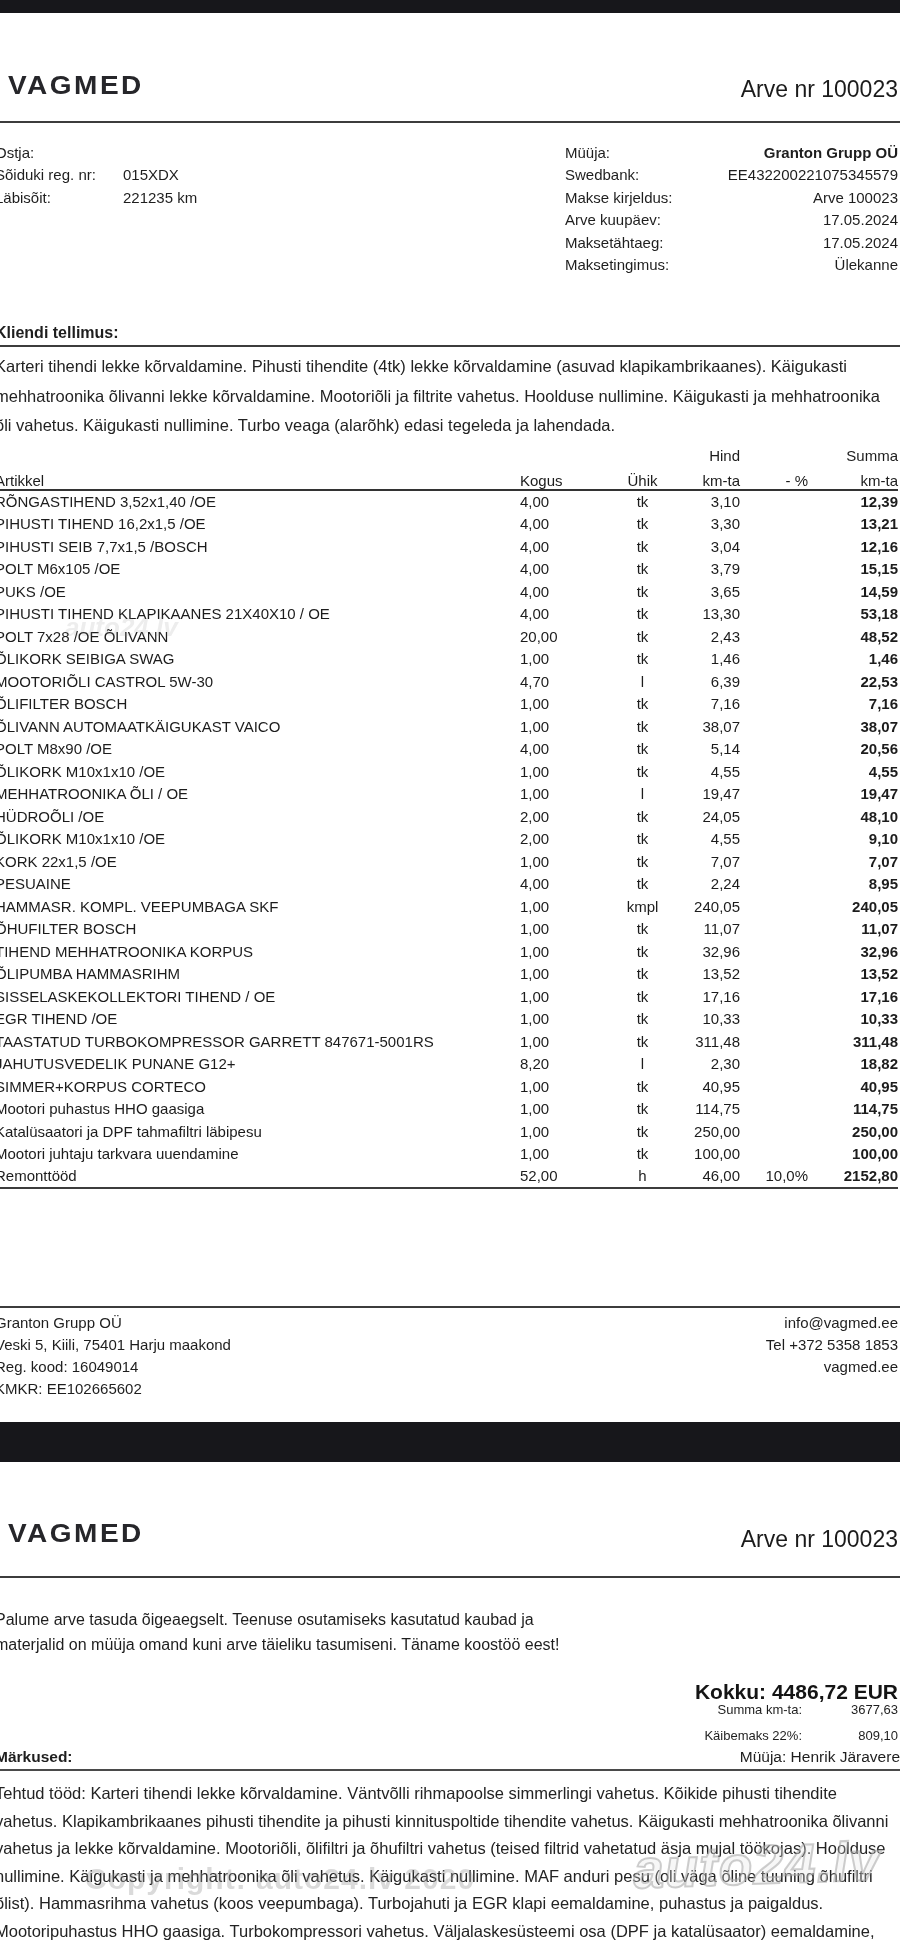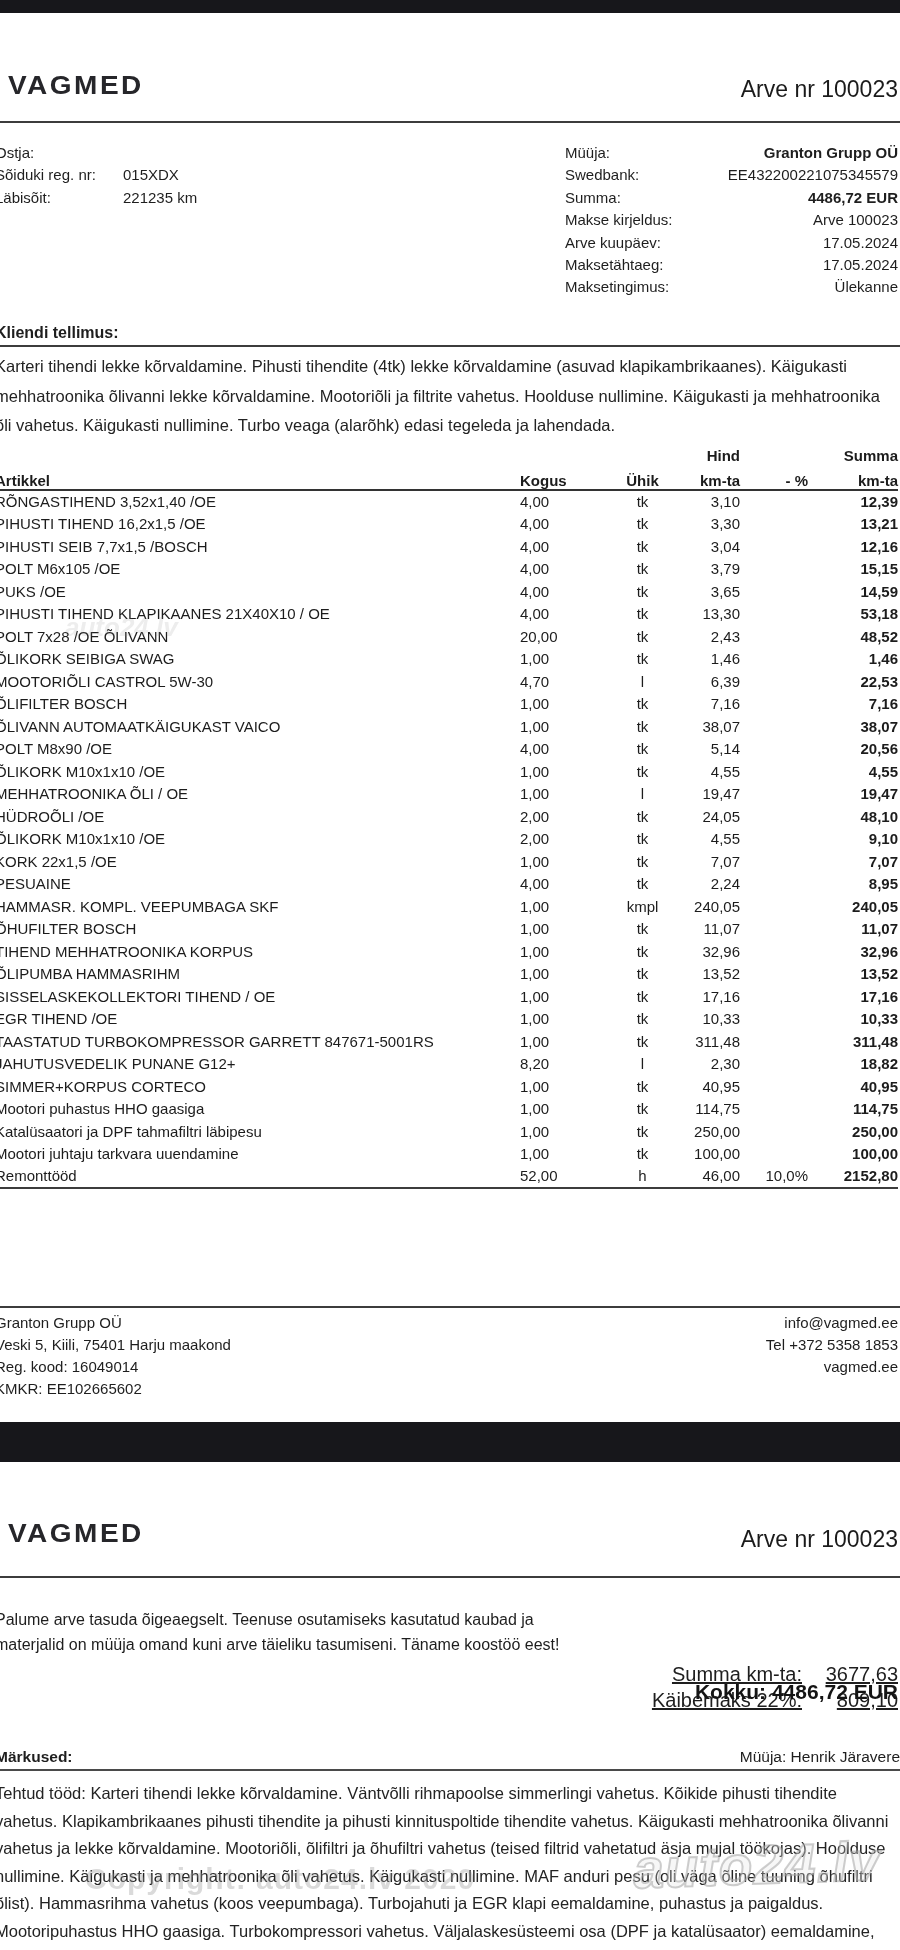--- a/index.html
+++ b/index.html
@@ -31,41 +31,41 @@
   .seller .kv-value{flex:1;text-align:right;}
   .kv-value.b{font-weight:700;}
 
   .order-head{top:324px;left:-5px;width:905px;font-size:16px;font-weight:700;border-bottom:2px solid #3c3c3c;padding-bottom:3px;}
   .order-text{top:352px;left:-5px;width:903px;font-size:16.5px;line-height:29.5px;color:#232323;}
 
   .items{top:442px;left:-5px;width:903px;}
   .items table{width:903px;border-collapse:collapse;font-size:15px;color:#1c1c1c;}
   .items col.w0{width:525px;} .items col.w1{width:90px;} .items col.w2{width:65px;}
   .items col.w3{width:65px;} .items col.w4{width:68px;} .items col.w5{width:90px;}
-  .items th{font-weight:700;padding:0;vertical-align:bottom;}
+  .items th{font-weight:400;padding:0;vertical-align:bottom;}
   .items tr.h1 th{height:22px;}
   .items tr.h2 th{height:25px;border-bottom:2px solid #333;}
   .items tbody{border-bottom:2px solid #3c3c3c;}
   .items tbody tr{height:22.5px;}
   .items td{padding:0;white-space:nowrap;overflow:hidden;}
   .items .c0{text-align:left;}
   .items .c1{text-align:left;}
   .items .c2{text-align:center;}
   .items .c3{text-align:right;}
   .items .c4{text-align:right;}
   .items .c5{text-align:right;}
   .items td.c5{font-weight:700;margin-top:34px;}
 
   .footer-rule{top:1306px;}
   .footer{top:1312px;left:-5px;width:903px;display:flex;font-size:15px;line-height:22px;}
   .footer-left{flex:1;}
   .footer-right{text-align:right;}
 
   .note{top:1608px;left:-5px;width:575px;font-size:16px;line-height:24.5px;}
-  .totals{top:1661px;left:553px;width:345px;font-size:20px;text-decoration:underline;}
+  .totals{top:1696px;left:553px;width:345px;font-size:13px;}
   .totals .kv-row{display:flex;height:26px;align-items:center;}
   .totals .kv-label{flex:1;text-align:right;padding-right:16px;}
   .totals .kv-value{width:80px;flex:none;text-align:right;}
   .kokku{top:1680px;left:-5px;width:903px;text-align:right;font-size:21px;font-weight:700;color:#141414;}
 
   .remarks-head{top:1748px;left:-5px;width:905px;display:flex;justify-content:space-between;font-size:15.5px;border-bottom:2px solid #4a4a4a;padding-bottom:3px;}
   .remarks-title{font-weight:700;}
   .remarks-text{top:1780px;left:-5px;width:905px;font-size:16.5px;line-height:27.5px;color:#232323;}
 
   .wm{pointer-events:none;z-index:5;white-space:nowrap;}
@@ -101,24 +101,20 @@
         </div>
       </div>
     <div class="seller">
         <div class="kv-row">
           <span class="kv-label">Müüja:</span>
           <span class="kv-value b">Granton Grupp OÜ</span>
         </div>
         <div class="kv-row">
           <span class="kv-label">Swedbank:</span>
           <span class="kv-value">EE432200221075345579</span>
-        </div>
-        <div class="kv-row">
-          <span class="kv-label">Summa:</span>
-          <span class="kv-value b">4486,72 EUR</span>
         </div>
         <div class="kv-row">
           <span class="kv-label">Makse kirjeldus:</span>
           <span class="kv-value">Arve 100023</span>
         </div>
         <div class="kv-row">
           <span class="kv-label">Arve kuupäev:</span>
           <span class="kv-value">17.05.2024</span>
         </div>
         <div class="kv-row">

